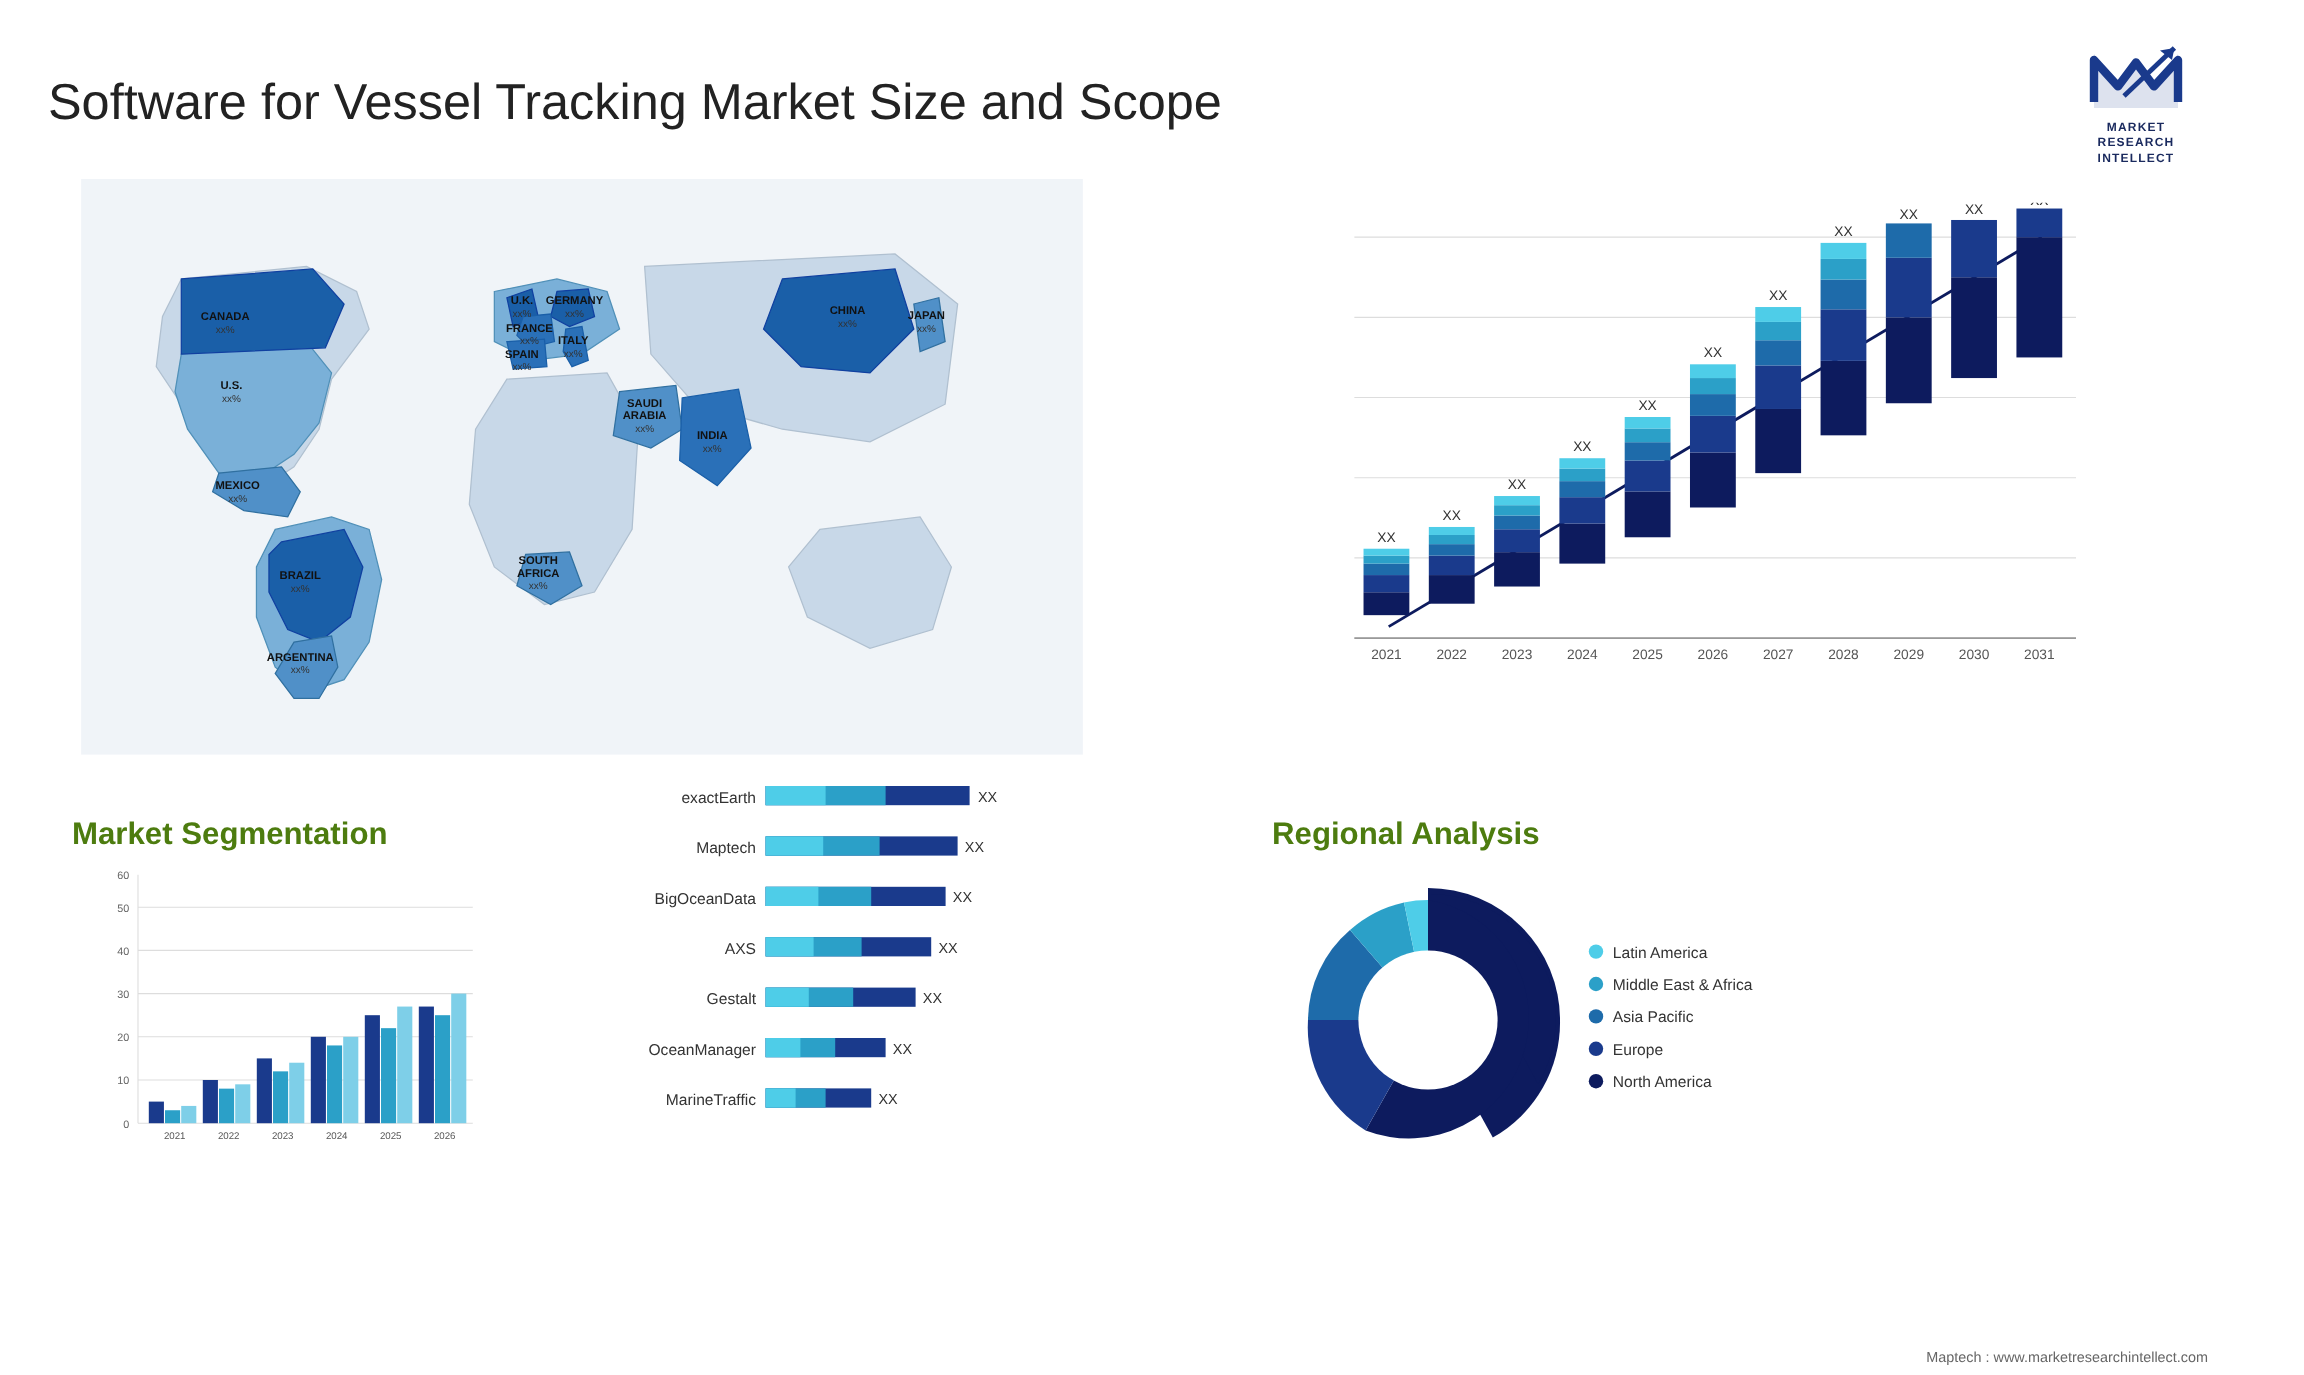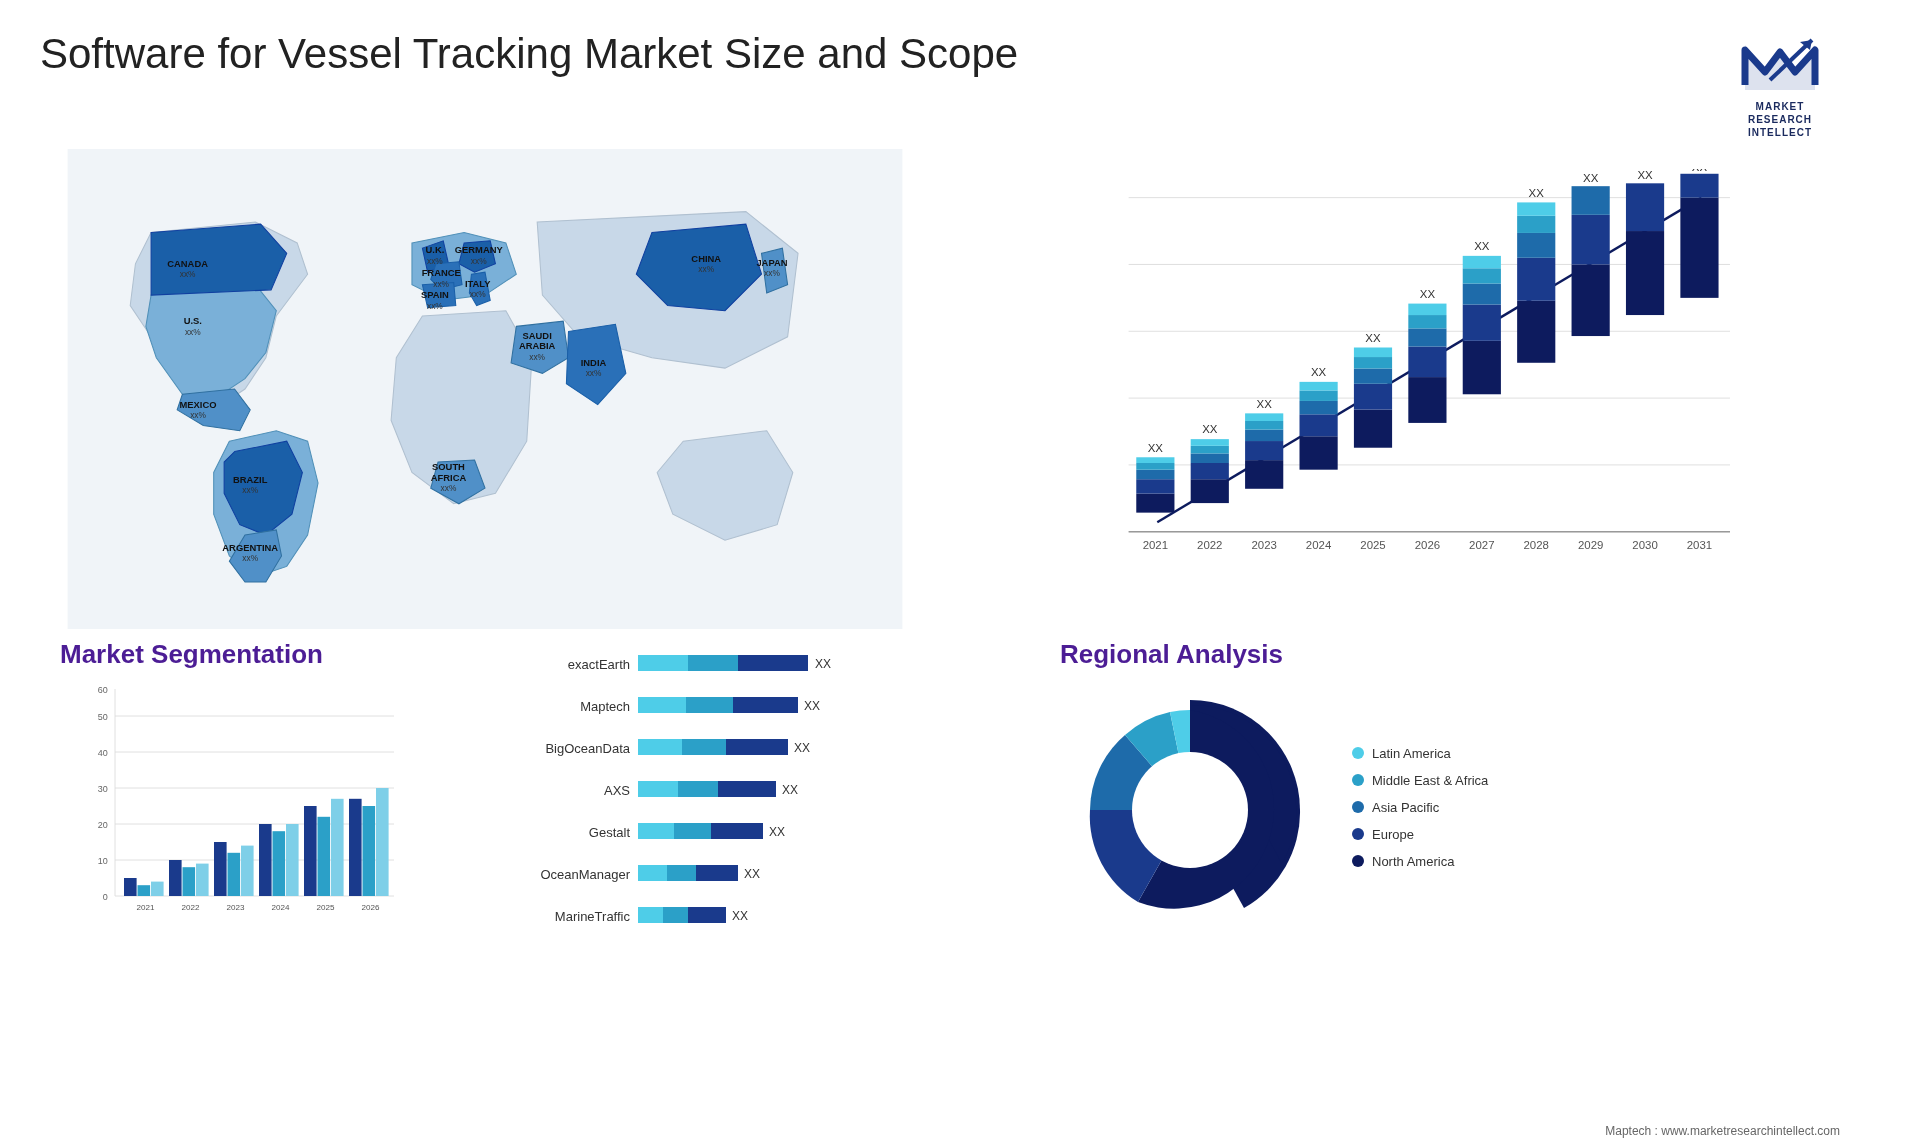--- a/index.html
+++ b/index.html
@@ -9,21 +9,21 @@
       background: #fff;
       font-family: Arial, sans-serif;
       overflow: hidden;
       position: relative;
     }
 
     
     .header {
       display: flex;
       justify-content: space-between;
-      align-items: flex-start;
+      align-items: center;
       padding: 30px 40px 10px 40px;
     }
     .main-title {
       font-size: 42px;
       font-weight: 400;
       color: #222;
       flex: 1;
     }
     .logo-area {
       display: flex;
@@ -80,22 +80,23 @@
     }
 
     
     .segmentation-container {
       flex: 0 0 420px;
       padding: 10px 20px;
     }
     .section-title {
       font-size: 26px;
       font-weight: 700;
-      color: #4c1d95;
+      color: #4d7c0f;
       margin-bottom: 10px;
+      margin-top: 40px;
     }
 
     
     .players-container {
       flex: 0 0 540px;
       padding: 10px 20px;
     }
 
     
     .regional-container {
@@ -127,21 +128,21 @@
     .source-text {
       font-size: 12px;
       color: #666;
       text-align: right;
       padding-right: 40px;
       margin-top: 4px;
     }
 
     .regional-bottom {
       display: flex;
-      gap: 32px;
+      gap: 4px;
       align-items: center;
     }
     .regional-legend {
       display: flex;
       flex-direction: column;
       gap: 6px;
     }
   </style>
 </head>
 <body>

